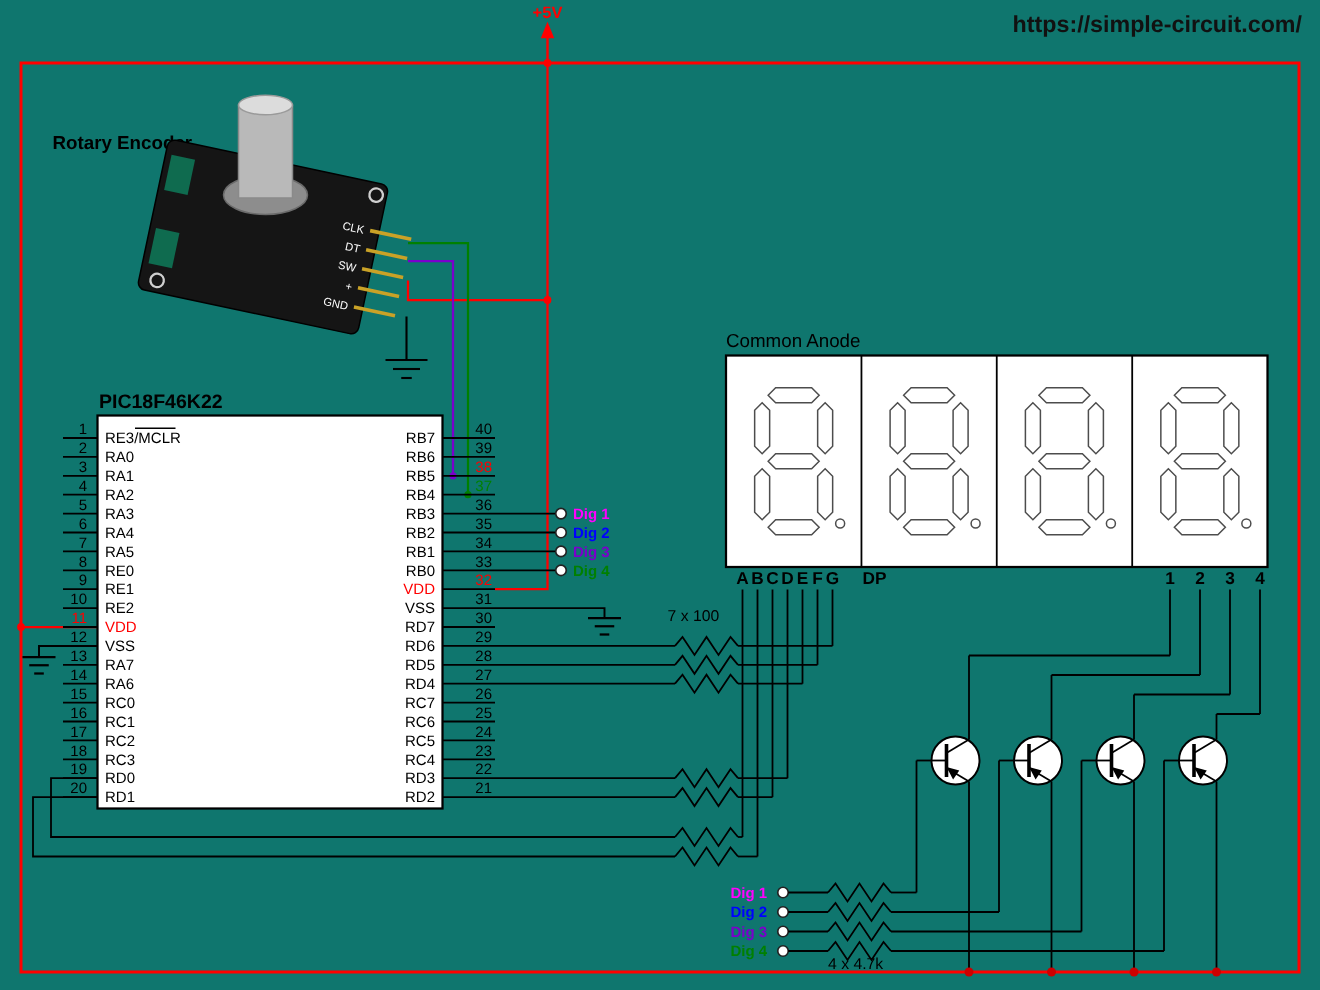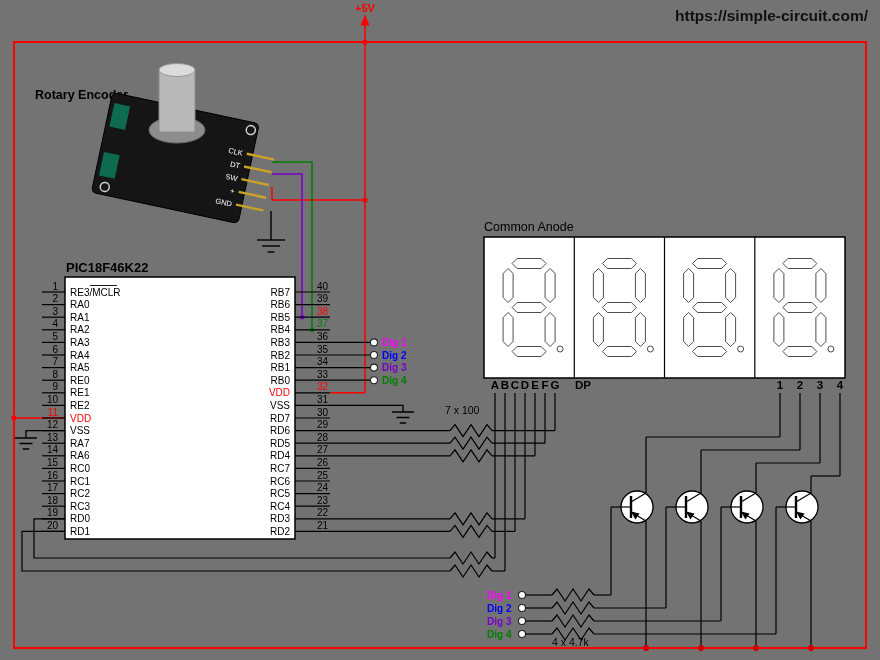--- a/index.html
+++ b/index.html
@@ -1,16 +1,16 @@
 <!DOCTYPE html>
 <html><head>
 <meta charset="utf-8">
 <style>
   html,body{margin:0;padding:0;background:#ffffff;}
-  .canvas{position:relative;width:880px;height:660px;background:#737373;overflow:hidden;
+  .canvas{position:relative;width:880px;height:660px;background:#0f766e;overflow:hidden;
           font-family:"Liberation Sans","DejaVu Sans",sans-serif;}
   #schem{display:block;}
   #schem text{font-family:"Liberation Sans","DejaVu Sans",sans-serif;}
 </style>
 </head>
 <body>
 
 <div class="canvas">
 <svg id="schem" width="880" height="660" viewBox="0 0 880 660">
 

